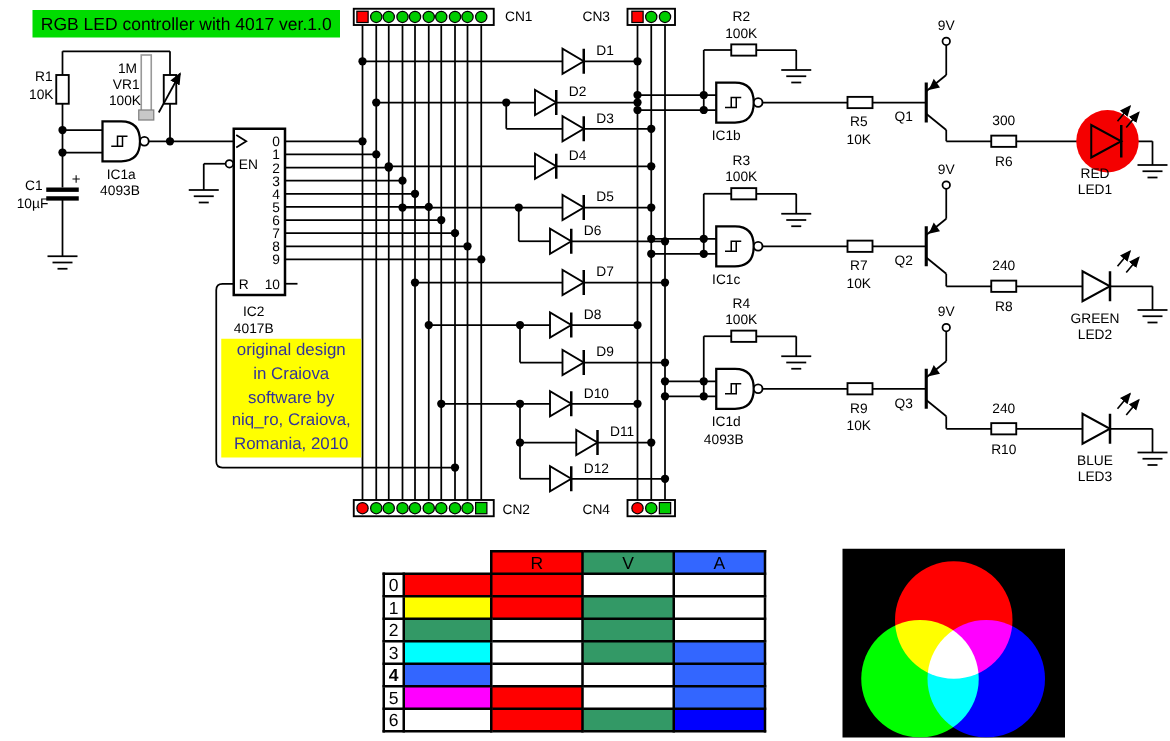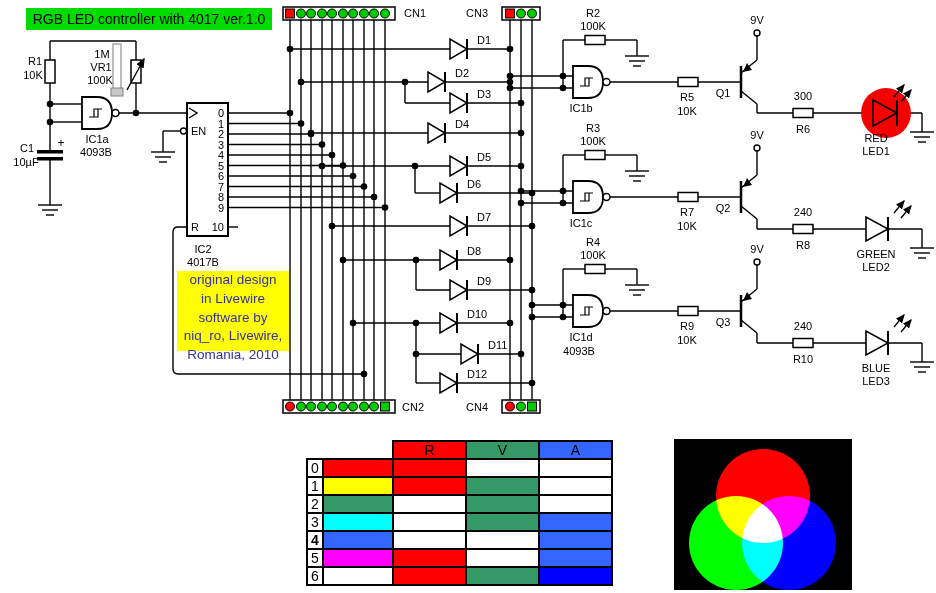--- a/index.html
+++ b/index.html
@@ -2,21 +2,21 @@
 <html><head>
 <meta charset="utf-8">
 <style>
   html,body{margin:0;padding:0;background:#fff;}
   .stage{position:relative;width:936px;height:593px;background:#fff;
          font-family:"Liberation Sans",sans-serif;overflow:hidden;}
   #schematic{position:absolute;left:0;top:0;}
   #schematic text{font-family:"Liberation Sans",sans-serif;fill:#000;}
   .title{position:absolute;left:26px;top:8px;width:246px;height:22px;line-height:22px;
          text-align:center;font-size:14px;white-space:nowrap;}
-  .note{position:absolute;left:177px;top:271px;width:112px;height:80px;
+  .note{position:absolute;left:177px;top:271px;width:112px;height:95px;
         font-size:13.5px;line-height:18.8px;text-align:center;}
   #truth-table{position:absolute;left:306px;top:440px;}
   #truth-table table{border-collapse:collapse;}
   #truth-table td{padding:0;text-align:center;font-size:14px;color:#000;
                   border:2px solid #000;font-family:"Liberation Sans",sans-serif;}
   #truth-table td.blank{border:none;background:#fff;}
   #rgb-mix{position:absolute;left:674px;top:439px;width:178px;height:151px;isolation:isolate;overflow:hidden;}
   .mixc{position:absolute;width:94px;height:94px;border-radius:50%;mix-blend-mode:screen;}
 </style>
 </head>
@@ -392,23 +392,23 @@
       <line x1="901" y1="332" x2="911" y2="320" stroke="#000" stroke-width="1.3" marker-end="url(#ah)"></line>
       <line x1="922" y1="343" x2="922" y2="362" stroke="#000" stroke-width="1.4"></line>
       <line x1="910" y1="362" x2="934" y2="362" stroke="#000" stroke-width="1.4"></line>
       <line x1="914" y1="367" x2="930" y2="367" stroke="#000" stroke-width="1.4"></line>
       <line x1="918" y1="372" x2="926" y2="372" stroke="#000" stroke-width="1.4"></line>
       <text x="876" y="372" text-anchor="middle" font-size="11">BLUE</text>
       <text x="876" y="385" text-anchor="middle" font-size="11">LED3</text>
     </svg>
   <div class="note" style="background: rgb(255, 255, 0); color: rgb(51, 51, 153);">
     <div>original design</div>
-    <div>in Livewire</div>
+    <div>in Craiova</div>
     <div>software by</div>
-    <div>niq_ro, Livewire,</div>
+    <div>niq_ro, Craiova,</div>
     <div>Romania, 2010</div>
   </div>
   <div id="truth-table">
       <table>
         <tbody>
           <tr>
             <td class="blank" style="width: 14px; height: 13px;"></td>
             <td class="blank" style="width: 68px; height: 13px;"></td>
             <td style="width: 71px; height: 13px; background: rgb(255, 0, 0);">R</td>
             <td style="width: 71px; height: 13px; background: rgb(51, 153, 102);">V</td>

